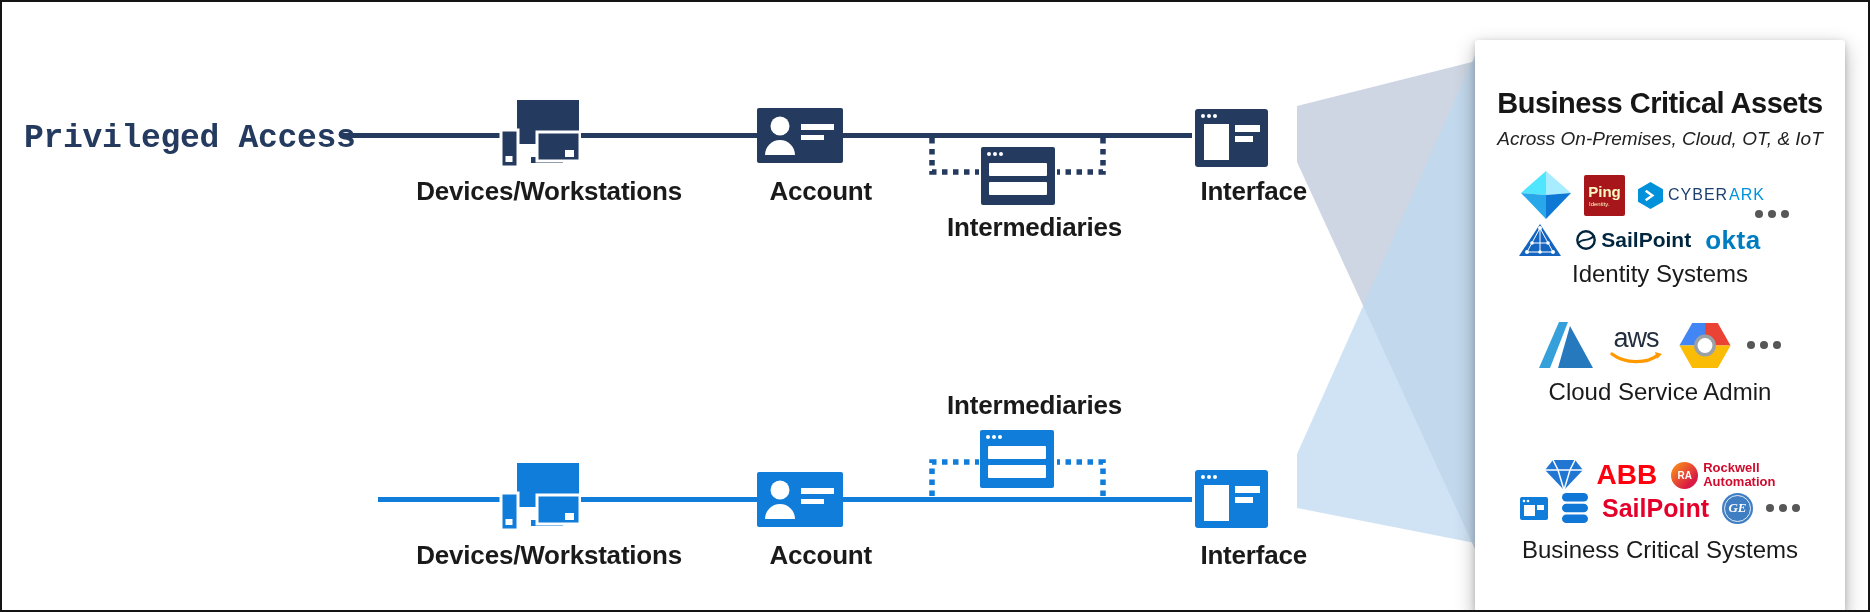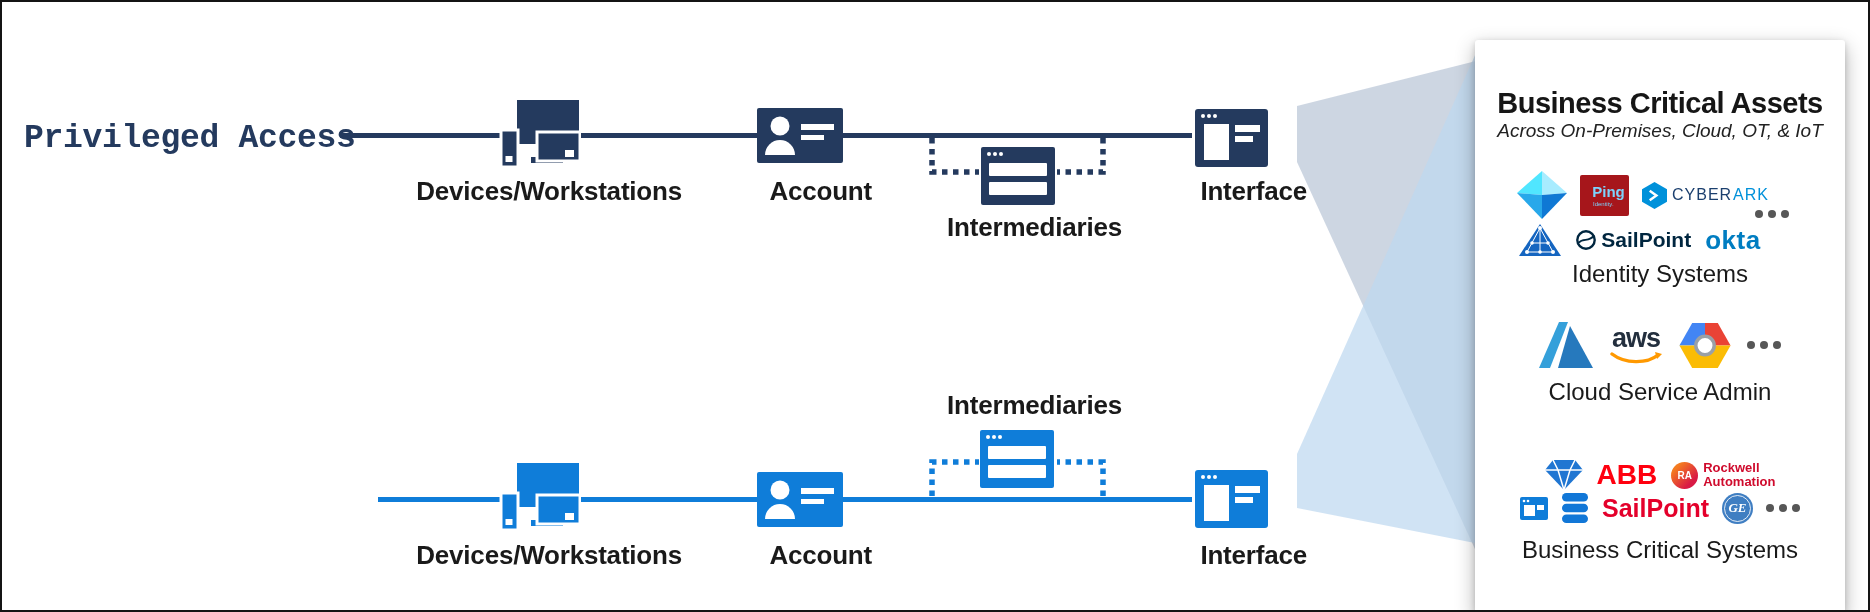--- a/index.html
+++ b/index.html
@@ -18,39 +18,39 @@
   .h-line.user{left:376px;top:495px;width:814px;background:var(--blue);}
   
   .ic{position:absolute;}
   .navy-ic{color:var(--navy);}
   .blue-ic{color:var(--blue);}
   
   .card{position:absolute;left:1473px;top:38px;width:370px;height:574px;background:#fff;border-radius:3px;
         box-shadow:0 7px 20px rgba(0,0,0,.30),0 2px 6px rgba(0,0,0,.16);}
   .card .c-title{position:absolute;top:47px;left:0;width:100%;text-align:center;font-size:29px;font-weight:700;
         letter-spacing:-0.5px;color:#161616;}
-  .card .c-sub{position:absolute;top:80px;left:0;width:100%;text-align:center;font-size:19px;font-style:italic;color:#222;}
+  .card .c-sub{position:absolute;top:88px;left:0;width:100%;text-align:center;font-size:19px;font-style:italic;color:#222;}
   .sec-label{position:absolute;left:0;width:100%;text-align:center;font-size:24px;font-weight:400;color:#1a1a1a;}
   .logo-row{position:absolute;left:0;width:100%;display:flex;justify-content:center;align-items:center;}
   .dots{display:inline-flex;gap:5px;align-items:center;}
   .dots i{width:8px;height:8px;border-radius:50%;background:var(--dots-gray);}
   .dots.abs{position:absolute;right:56px;top:170px;}
   
   .ping-block{width:41px;height:41px;background:var(--ping-red);border-radius:2px;display:flex;flex-direction:column;
-        align-items:center;justify-content:center;color:#7dd3fc;padding-left:8px;}
+        align-items:center;justify-content:center;color:#fef9c3;}
   .ping-block .p1{font-size:15px;font-weight:700;line-height:1;}
   .ping-block .p2{font-size:6px;line-height:1;margin-top:2px;align-self:flex-start;padding-left:5px;}
   .cyberark{display:inline-flex;align-items:center;gap:5px;}
   .cyberark b{font-size:16px;font-weight:400;letter-spacing:1px;}
   .ca-dark{color:var(--cyberark-navy);}
   .ca-light{color:var(--cyberark-blue);}
   .sailpoint{display:inline-flex;align-items:center;gap:4px;font-size:21px;font-weight:700;color:var(--sailpoint-navy);}
   .okta{font-size:26px;font-weight:600;color:var(--okta-blue);letter-spacing:0.5px;}
   .aws{display:inline-flex;flex-direction:column;align-items:center;line-height:1;}
-  .aws .t{font-size:27px;font-weight:700;color:var(--aws-navy);letter-spacing:-1px;}
+  .aws .t{font-size:27px;font-weight:400;color:var(--aws-navy);letter-spacing:-1px;}
   .abb{font-size:28px;font-weight:800;color:var(--abb-red);letter-spacing:0px;}
   .rockwell{display:inline-flex;align-items:center;gap:5px;}
   .ra-badge{width:27px;height:27px;border-radius:50%;background:linear-gradient(135deg,#f47b20 20%,#d91a45 75%);
         color:#fff;font-size:10px;font-weight:800;display:flex;align-items:center;justify-content:center;}
   .ra-text{font-size:13px;font-weight:700;color:var(--rockwell-red);line-height:1.05;}
   .honeywell{font-size:25px;font-weight:800;color:var(--honeywell-red);}
   .ge-badge{width:31px;height:31px;border-radius:50%;background:var(--ge-blue);position:relative;
         display:flex;align-items:center;justify-content:center;}
   .ge-badge:after{content:"";position:absolute;inset:2px;border:1px solid rgba(255,255,255,.85);border-radius:50%;}
   .ge-badge span{color:#fff;font-size:13px;font-style:italic;font-family:"Liberation Serif",serif;font-weight:700;}

